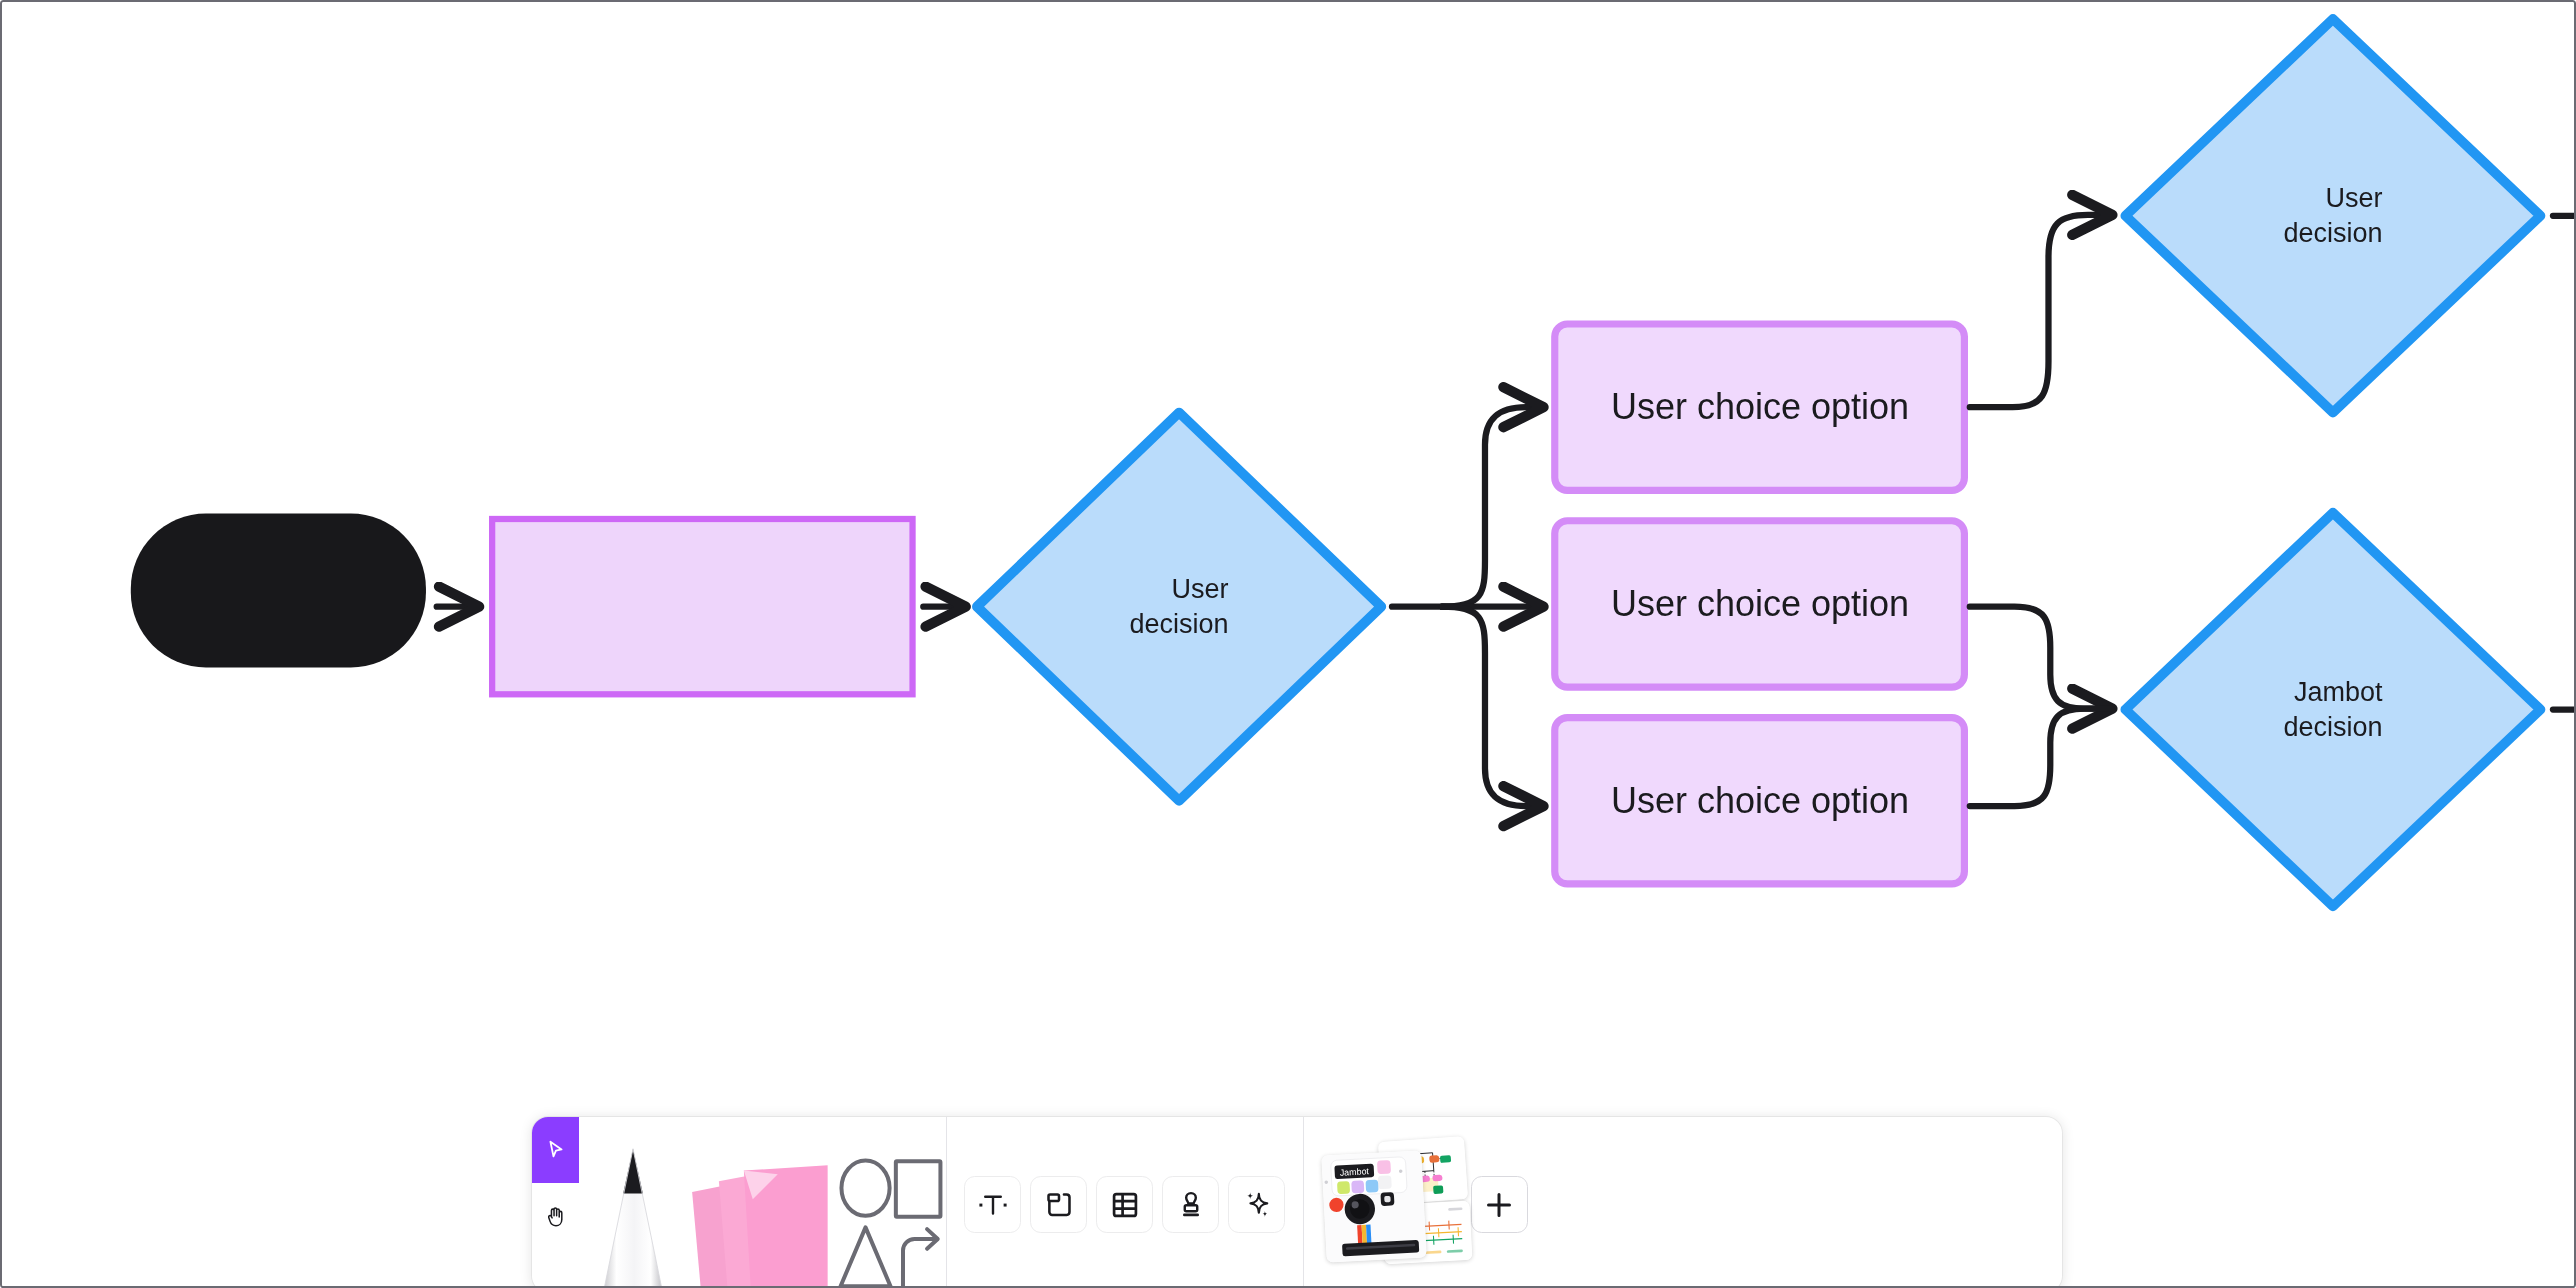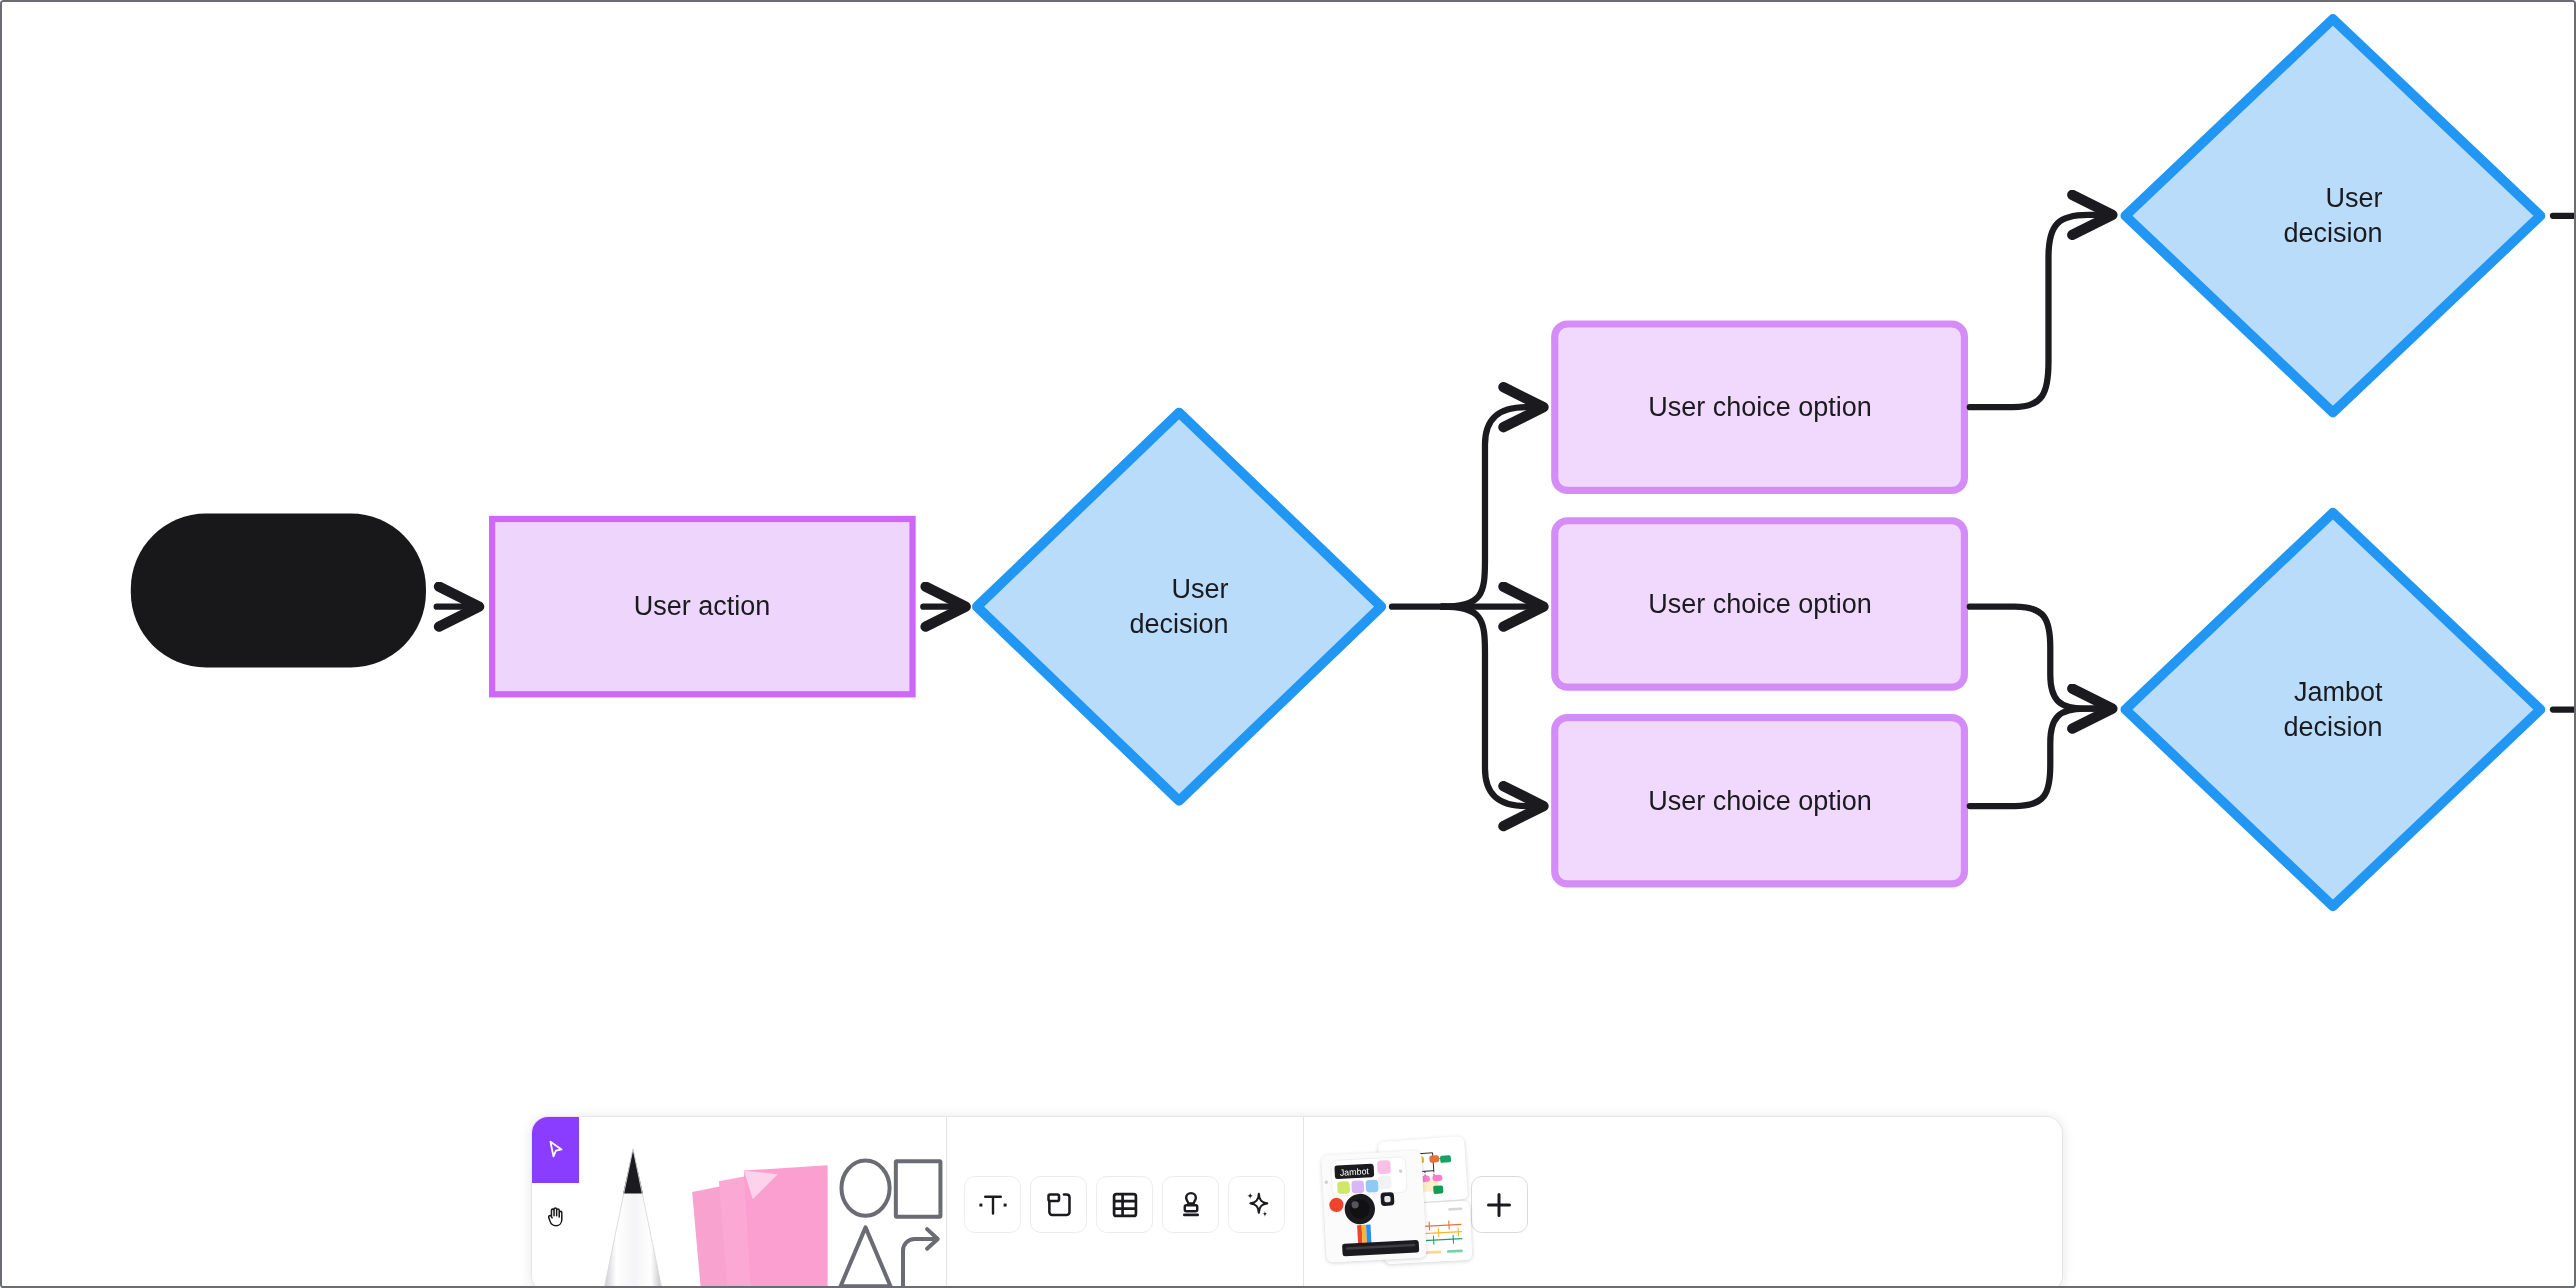--- a/index.html
+++ b/index.html
@@ -59,21 +59,21 @@
   .label-action {
     color: #1b1b1f;
     font-size: 27px;
   }
   .label-decision {
     color: #1b1b1f;
     font-size: 27px;
   }
   .label-option {
     color: #1b1b1f;
-    font-size: 27px;
+    font-size: 36px;
   }
 
   
   #toolbar {
     position: absolute;
     left: 530px;
     top: 1115px;
     width: 1530px;
     height: 175px;
     background: #ffffff;
@@ -243,21 +243,20 @@
                  L2290,828 C2290,800 2300,790 2328,790
                  L2358,790"></path>
 
         <path d="M2852,239 L2880,239"></path>
 
         <path d="M2852,791 L2880,791"></path>
       </g>
     </svg>
 
 
-    <div class="node-label label-action" style="left:490px; top:517px; width:420px; height:175px;">User action</div>
 
     <div class="node-label label-decision" style="left:1025px; top:524px; width:304px; height:161px;">User
 decision</div>
 
     <div class="node-label label-option" style="left:1553px; top:322px; width:410px; height:166px;">User choice option</div>
 
     <div class="node-label label-option" style="left:1553px; top:519px; width:410px; height:166px;">User choice option</div>
 
     <div class="node-label label-option" style="left:1553px; top:716px; width:410px; height:166px;">User choice option</div>
 

